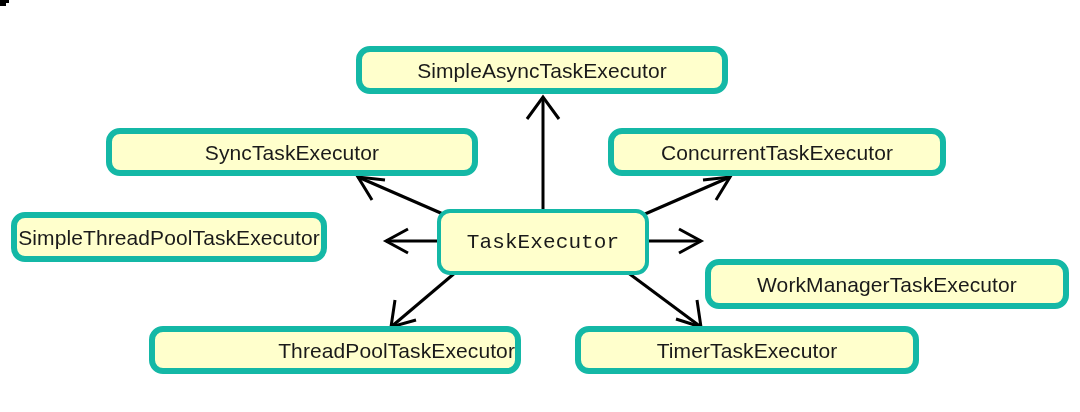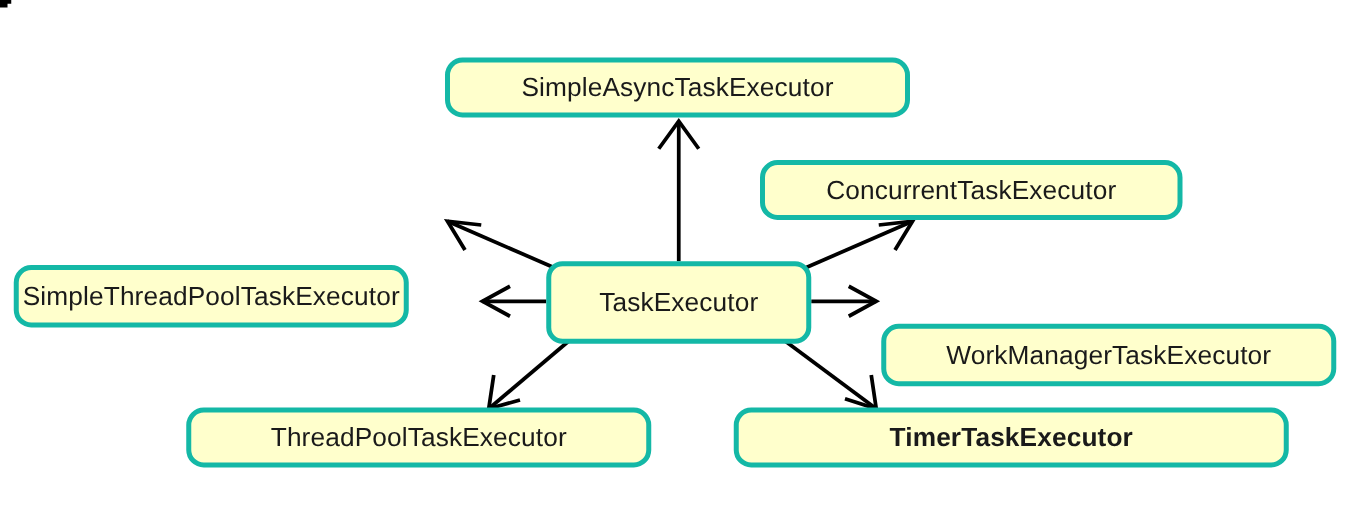--- a/index.html
+++ b/index.html
@@ -20,30 +20,31 @@
     left: 0;
     top: 0;
     width: 1080px;
     height: 412px;
     pointer-events: none;
   }
   .node {
     position: absolute;
     box-sizing: border-box;
     background: #ffffcc;
-    border: 4px solid #14b8a6;
+    border: 6px solid #14b8a6;
     border-radius: 14px;
     display: flex;
     align-items: center;
     justify-content: center;
     z-index: 2;
   }
   .node.root {
     border-width: 4px;
     border-radius: 13px;
+    font-family: Liberation Mono, monospace;
   }
   .node-label {
     font-size: 21px;
     line-height: 1;
     color: #1a1a1a;
     letter-spacing: 0.1px;
     white-space: nowrap;
     user-select: none;
   }
   .corner-mark {
@@ -110,38 +111,41 @@
         <polyline points="676,319 701,327 697,300" stroke-width="3"></polyline>
       </g>
 
     </g>
   </svg>
 
   <div class="node" style="left:356px; top:46px; width:372px; height:48px;">
     <span class="node-label">SimpleAsyncTaskExecutor</span>
   </div>
 
+  <div class="node" style="left:106px; top:128px; width:372px; height:48px;">
+    <span class="node-label">SyncTaskExecutor</span>
+  </div>
 
   <div class="node" style="left:608px; top:128px; width:338px; height:48px;">
     <span class="node-label">ConcurrentTaskExecutor</span>
   </div>
 
   <div class="node" style="left:11px; top:212px; width:316px; height:50px;align-items:center;">
     <span class="node-label">SimpleThreadPoolTaskExecutor</span>
   </div>
 
   <div class="node root" style="left:437px; top:209px; width:212px; height:66px;">
     <span class="node-label">TaskExecutor</span>
   </div>
 
   <div class="node" style="left:705px; top:216px; width:364px; height:50px;margin-top:43px;">
     <span class="node-label">WorkManagerTaskExecutor</span>
   </div>
 
-  <div class="node" style="left:149px; top:326px; width:372px; height:48px;">
+  <div class="node" style="left:149px; top:326px; width:372px; height:48px;justify-content:flex-end;">
     <span class="node-label">ThreadPoolTaskExecutor</span>
   </div>
 
-  <div class="node" style="left:587px; top:326px; width:444px; height:48px;font-weight:bold;">
+  <div class="node" style="left:575px; top:326px; width:344px; height:48px;">
     <span class="node-label">TimerTaskExecutor</span>
   </div>
 
 </div>
 
 </body></html>

